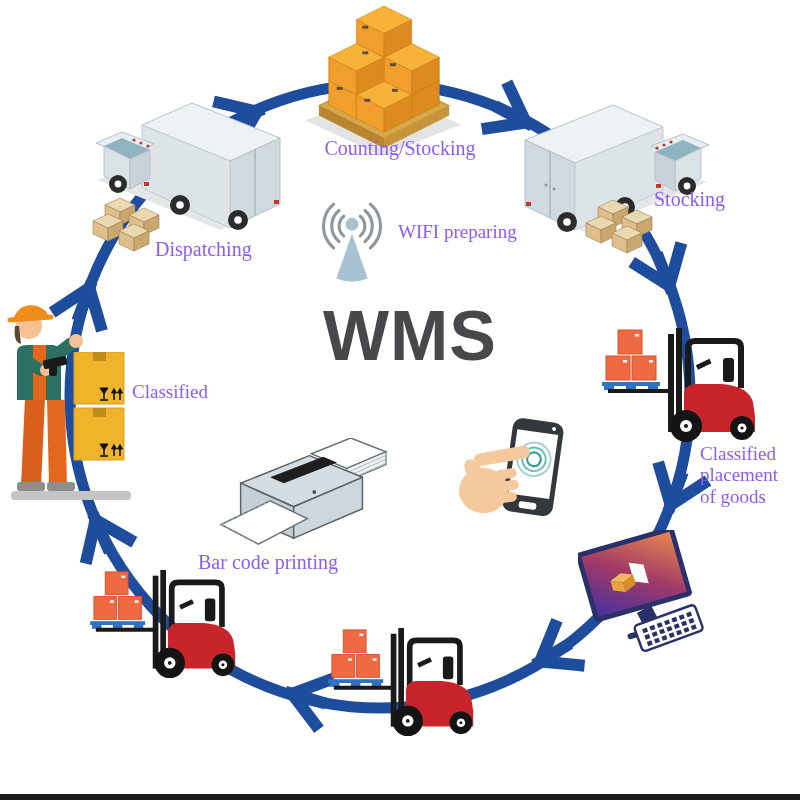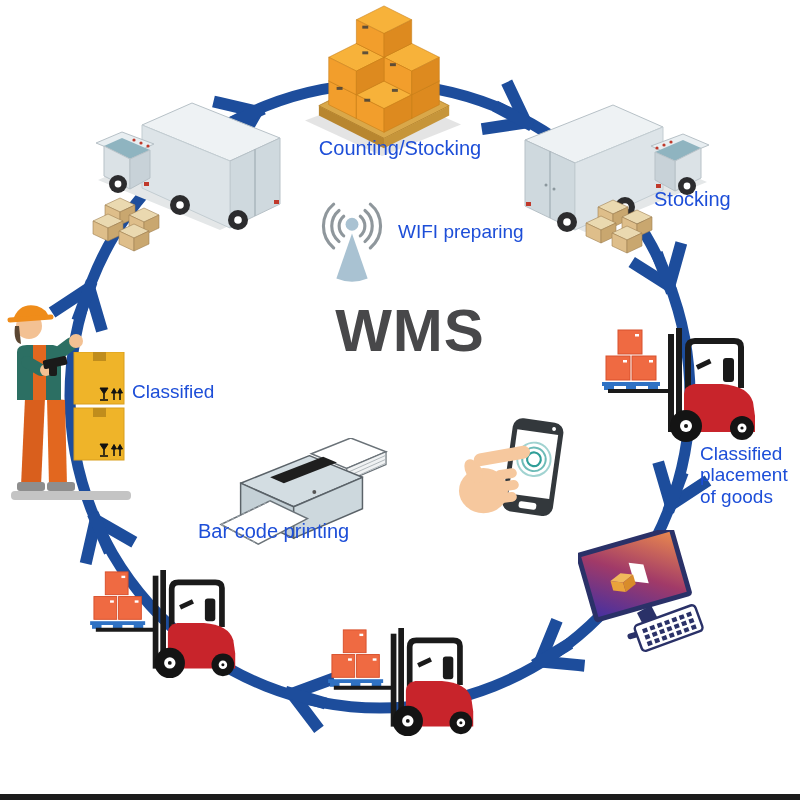--- a/index.html
+++ b/index.html
@@ -1,24 +1,24 @@
 <!DOCTYPE html>
 <html><head>
 <meta charset="utf-8">
 <style>
   html,body{margin:0;padding:0;background:#ffffff;}
   #canvas{position:relative;width:800px;height:800px;background:#ffffff;overflow:hidden;
           font-family:"Liberation Sans","DejaVu Sans",sans-serif;}
   .abs{position:absolute;}
-  .label{position:absolute;color:#1d4ed8;font-size:20px;line-height:1.12;
-         white-space:pre-line;font-family:Liberation Sans, sans-serif;}
+  .label{position:absolute;color:#8b5cf6;font-size:20px;line-height:1.12;
+         white-space:pre-line;font-family:Liberation Serif, serif;}
   .label.small{font-size:19px;}
   .center{text-align:center;}
   #wms-title{position:absolute;left:290px;top:296px;width:240px;text-align:center;
-             font-size:60px;font-weight:bold;letter-spacing:1px;color:#48484a;}
+             font-size:70px;font-weight:bold;letter-spacing:1px;color:#48484a;}
   #bottom-bar{position:absolute;left:0;top:794px;width:800px;height:6px;background:#1c1c1c;}
   svg{display:block;}
 </style>
 </head>
 <body>
 
 <div id="canvas">
 
   <svg class="abs" style="left:0;top:0" width="800" height="800" viewBox="0 0 800 800">
     <ellipse cx="380" cy="396" rx="310" ry="312" fill="none" stroke="#1d4d9c" stroke-width="11"></ellipse>
@@ -409,20 +409,21 @@
           <polygon points="1,25 16,32 16,45 1,38" fill="#debe8a"></polygon>
           <polygon points="31,25 16,32 16,45 31,38" fill="#c9a76f"></polygon>
         </g>
       <g>
           <polygon points="42,28 57,35 42,42 27,35" fill="#ead9b0"></polygon>
           <polygon points="27,35 42,42 42,55 27,48" fill="#debe8a"></polygon>
           <polygon points="57,35 42,42 42,55 57,48" fill="#c9a76f"></polygon>
         </g>
     </g>
   </svg>
+  <div class="label" style="left:155px;top:238px;width:130px">Dispatching</div>
 
   <svg class="abs" style="left:306px;top:200px" width="92" height="88" viewBox="0 0 100 95">
     <g fill="none" stroke="#8f979c" stroke-width="3.4" stroke-linecap="round">
       <path d="M41,17.3 A14 14 0 0 0 41,38.7"></path>
       <path d="M35.9,11.1 A22 22 0 0 0 35.9,44.9"></path>
       <path d="M30.1,4.2 A31 31 0 0 0 30.1,51.8"></path>
       <path d="M59,17.3 A14 14 0 0 1 59,38.7"></path>
       <path d="M64.1,11.1 A22 22 0 0 1 64.1,44.9"></path>
       <path d="M69.9,4.2 A31 31 0 0 1 69.9,51.8"></path>
     </g>
@@ -450,21 +451,21 @@
       <polygon points="58,40 112,19 126,25 72,46" fill="#1e1e1e"></polygon>
       <circle cx="103" cy="55" r="2" fill="#555"></circle>
 
       <polygon points="8,88 58,64 96,82 46,108" fill="#ffffff" stroke="#6a7278" stroke-width="1.5"></polygon>
       <g stroke="#9aa2a8" stroke-width="1.3" stroke-dasharray="3 3">
         <line x1="8" y1="88" x2="58" y2="64"></line>
           <line x1="8" y1="88" x2="46" y2="108"></line>
       </g>
     </svg>
   </div>
-  <div class="label" style="left:198px;top:520px;width:180px">Bar code printing</div>
+  <div class="label" style="left:198px;top:551px;width:180px">Bar code printing</div>
 
   <div class="abs" style="left:446px;top:418px">
     <svg width="128" height="106" viewBox="0 0 130 108">
       <g transform="rotate(8 88 52)">
         <rect x="62" y="2" width="52" height="96" rx="10" fill="#33383c"></rect>
         <rect x="67" y="14" width="42" height="66" fill="#ffffff"></rect>
         <circle cx="104" cy="8.5" r="2" fill="#ffffff"></circle>
         <rect x="79" y="86" width="18" height="7" rx="2.5" fill="#ffffff"></rect>
         <circle cx="88" cy="42" r="17" fill="none" stroke="#2f9e98" stroke-width="2" opacity="0.45"></circle>
         <circle cx="88" cy="42" r="12" fill="none" stroke="#2f9e98" stroke-width="2" opacity="0.7"></circle>

